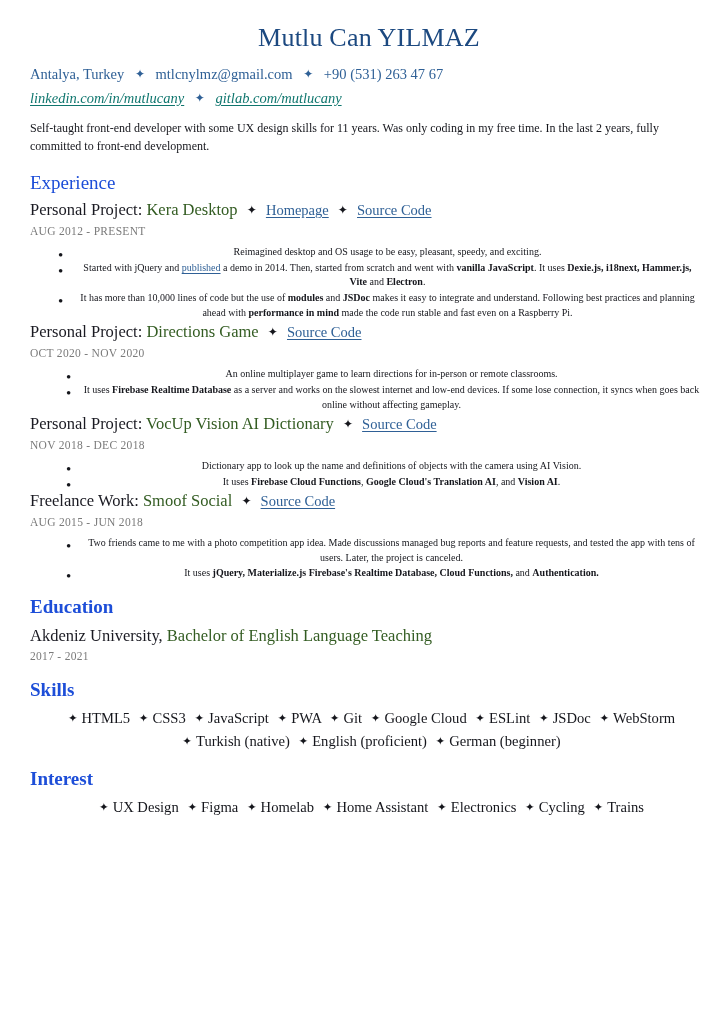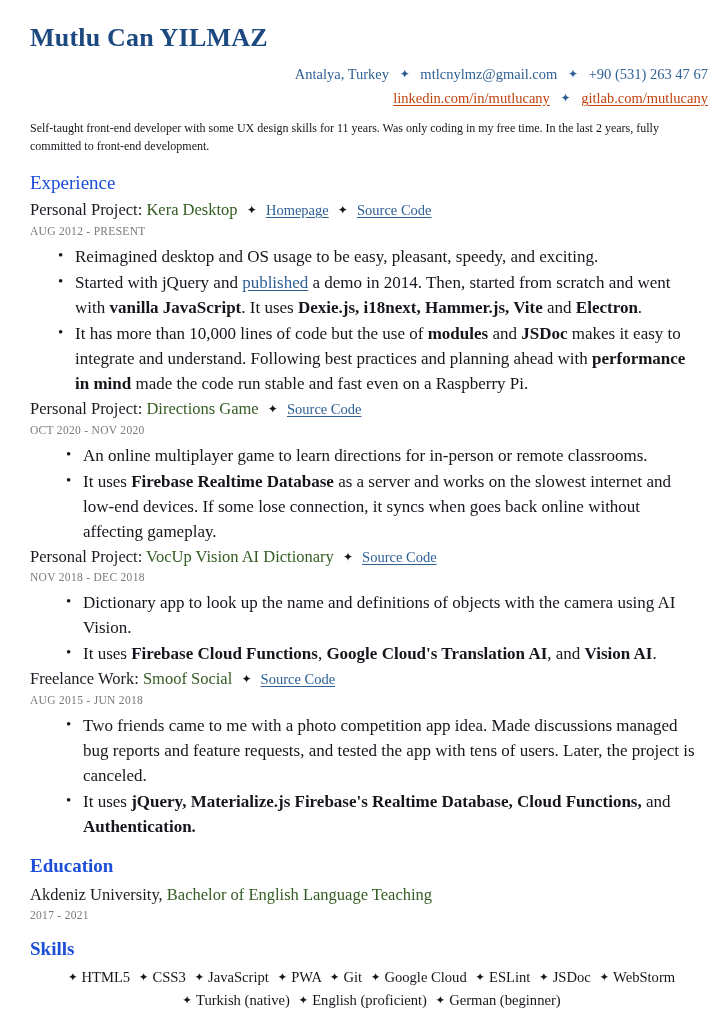--- a/index.html
+++ b/index.html
@@ -18,47 +18,48 @@
     width: 724px;
     height: 1024px;
     box-sizing: border-box;
     padding: 18px 16px 10px 30px;
     position: relative;
     overflow: hidden;
   }
 
   
   .name {
-    text-align: left;
+    text-align: center;
     font-size: 26px;
-    font-weight: 700;
+    font-weight: 400;
     color: #1c4980;
     letter-spacing: 0.2px;
     margin: 6px 0 10px 0;
     line-height: 1.1;
   }
   .contact-row {
-    text-align: right;
+    text-align: left;
     color: #2f6096;
     font-size: 14.5px;
     line-height: 1.55;
     margin: 0 0 2px 0;
   }
   .contact-row .sep {
     display: inline-block;
     padding: 0 7px;
     color: #2f6096;
     font-size: 12px;
     vertical-align: 1px;
   }
   .contact-row a,
   .contact-row .linkish {
-    color: #c2410c;
+    color: #0f766e;
     text-decoration: underline;
     text-underline-offset: 2px;
+    font-style: italic;
   }
   .summary {
     font-size: 12px;
     line-height: 1.5;
     color: #15161c;
     margin: 9px 0 0 0;
     padding-right: 6px;
   }
 
   
@@ -105,25 +106,26 @@
   ul.bullets {
     list-style: none;
     margin: 6px 0 0 0;
     padding: 0;
   }
   ul.bullets.indent-a { padding-left: 26px; }
   ul.bullets.indent-b { padding-left: 34px; }
   ul.bullets li {
     position: relative;
     padding-left: 19px;
-    font-size: 17px;
+    font-size: 10px;
     line-height: 1.47;
     color: #15161c;
     margin-bottom: 1px;
     padding-right: 8px;
+    text-align: center;
   }
   ul.bullets li::before {
     content: "\2022";
     position: absolute;
     left: 2px;
     top: -1px;
     font-size: 15px;
     color: #15161c;
   }
   ul.bullets li b { font-weight: 700; }

